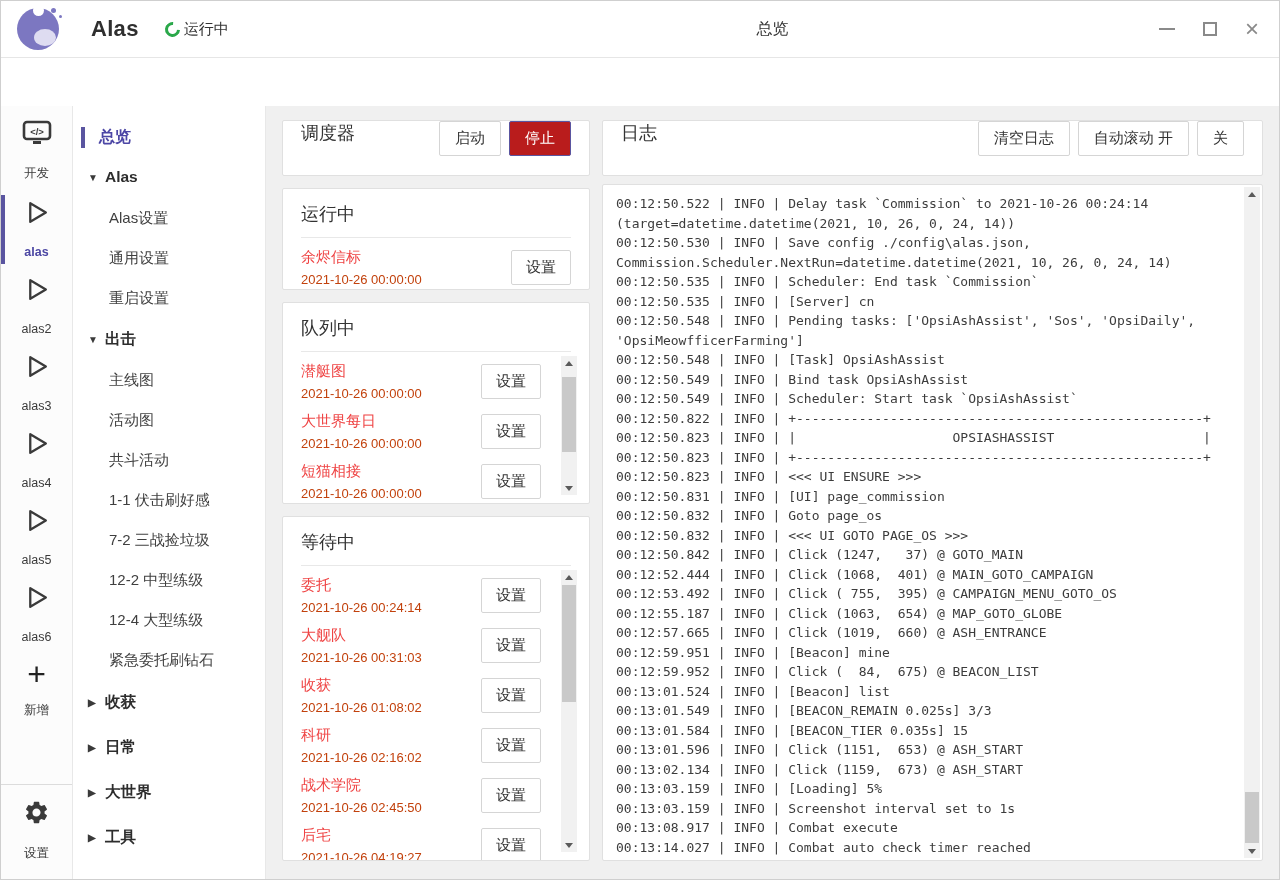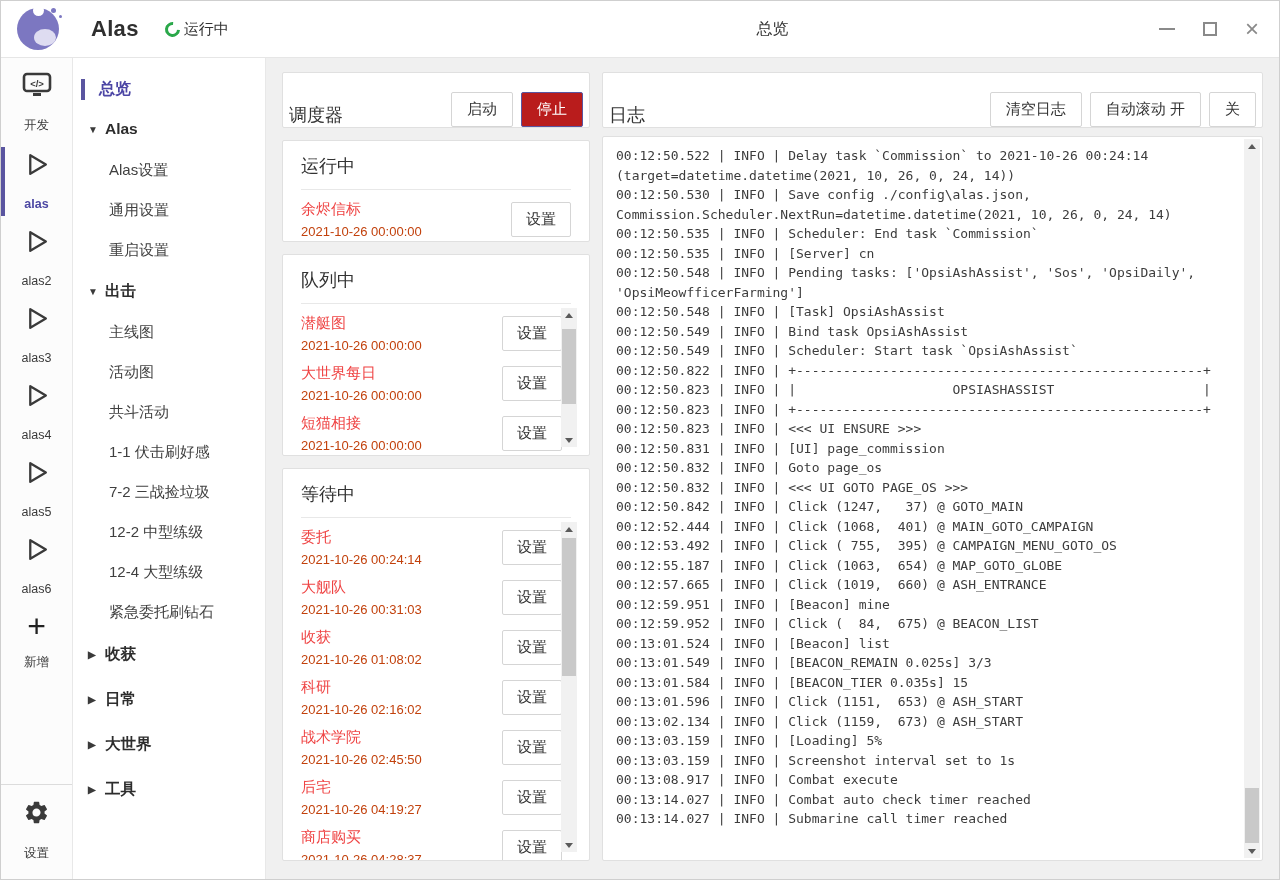--- a/index.html
+++ b/index.html
@@ -1,18 +1,18 @@
 <!DOCTYPE html>
 <html><head>
 <meta charset="utf-8">
 <style>
   * { margin:0; padding:0; box-sizing:border-box; }
   html,body { width:1280px; height:880px; overflow:hidden; }
   body { font-family:"Liberation Sans", sans-serif; background:#fff; color:#333; }
-  .window { width:1280px; height:880px; border:1px solid #cfcfcf; display:flex; flex-direction:column; background:#fff; }
+  .window { width:1280px; height:880px; border:1px solid #cfcfcf; display:flex; flex-direction:column; background:#fff;gap:48px; }
 
   
   .titlebar { height:57px; flex:0 0 57px; border-bottom:1px solid #e6e6e6; display:flex; align-items:center; padding:0 16px; position:relative; background:#fff; }
   .logo { width:42px; height:42px; border-radius:50%; background:#7c77c1; position:relative; flex:0 0 42px; }
   .logo .blob { position:absolute; right:3px; bottom:4px; width:22px; height:17px; background:#dedcf1; border-radius:50%; }
   .logo .notch { position:absolute; top:-3px; left:16px; width:11px; height:11px; background:#fff; border-radius:50%; }
   .logo .dot { position:absolute; background:#7c77c1; border-radius:50%; }
   .logo .d1 { width:5px; height:5px; top:0; right:3px; }
   .logo .d2 { width:3px; height:3px; top:7px; right:-3px; }
   .app-name { font-size:22px; font-weight:700; color:#2f2f2f; margin-left:32px; letter-spacing:.3px; }
@@ -46,39 +46,39 @@
   .menu-group.collapsed { height:45px; }
   .tri { font-size:10px; color:#3a3a3a; width:17px; }
   .menu-item { display:flex; align-items:center; height:40px; padding-left:36px; font-size:15px; color:#3f3f3f; cursor:pointer; }
 
   
   .content { flex:1; background:#f0f0f0; padding:14px 16px 18px; display:flex; gap:12px; min-width:0; }
   .card { background:#fff; border:1px solid #e0e0e0; border-radius:2px; }
   .col-left { width:308px; flex:0 0 308px; display:flex; flex-direction:column; }
   .col-right { flex:1; display:flex; flex-direction:column; min-width:0; }
 
-  .bar-card { height:56px; flex:0 0 56px; display:flex; align-items:flex-end; padding:0 6px; }
+  .bar-card { height:56px; flex:0 0 56px; display:flex; align-items:flex-start; padding:0 18px; }
   .card-title { font-size:18px; color:#333; }
   .btn-group { margin-left:auto; display:flex; gap:8px; }
   .btn { font-family:"Liberation Sans", sans-serif; font-size:15px; color:#333; background:#fff; border:1px solid #d5d5d5; border-radius:2px; padding:7px 15px; cursor:pointer; white-space:nowrap; }
   .btn.primary { background:#b91c1c; border-color:#5a55a0; color:#fff; }
   .btn.sm { padding:7px 14px; flex:0 0 auto; }
 
   .task-card { margin-top:12px; display:flex; flex-direction:column; overflow:hidden; }
   .task-card .card-title2 { font-size:18px; color:#333; margin:13px 18px 0; padding-bottom:11px; border-bottom:1px solid #e8e8e8; flex:0 0 auto; }
   .card-running { height:102px; flex:0 0 102px; }
   .card-pending { height:202px; flex:0 0 202px; }
   .card-waiting { flex:1; }
   .task-list { padding:4px 18px 0; overflow:hidden; }
   .task-row { height:50px; display:flex; align-items:center; }
   .task-info { flex:1; min-width:0; }
   .task-name { font-size:15px; color:#ef4444; }
   .task-time { font-size:13px; color:#c2410c; margin-top:5px; }
   .scroll-wrap { position:relative; flex:1; min-height:0; }
-  .scroll-wrap .task-list { padding-right:27px; height:100%; }
+  .scroll-wrap .task-list { padding-right:48px; height:100%; }
 
   
   .sb { position:absolute; width:16px; background:#f1f1f1; display:flex; flex-direction:column; }
   .list-sb { right:12px; top:4px; bottom:8px; }
   .sb-arrow { height:14px; flex:0 0 14px; display:flex; align-items:center; justify-content:center; cursor:pointer; }
   .sb-arrow.up::after { content:''; border-left:4px solid transparent; border-right:4px solid transparent; border-bottom:5px solid #5a5a5a; }
   .sb-arrow.down::after { content:''; border-left:4px solid transparent; border-right:4px solid transparent; border-top:5px solid #5a5a5a; }
   .sb-track { flex:1; position:relative; }
   .sb-thumb { position:absolute; left:1px; right:1px; background:#c9c9c9; cursor:grab; }
   .pending-sb .sb-thumb { top:6%; height:68%; }

